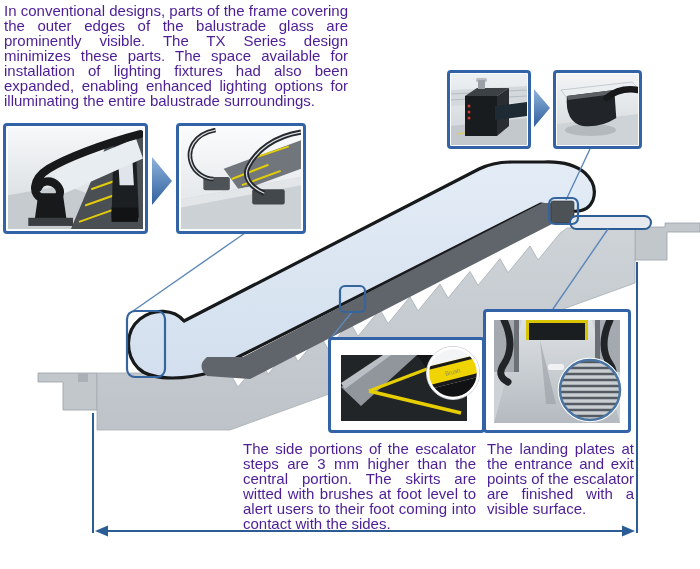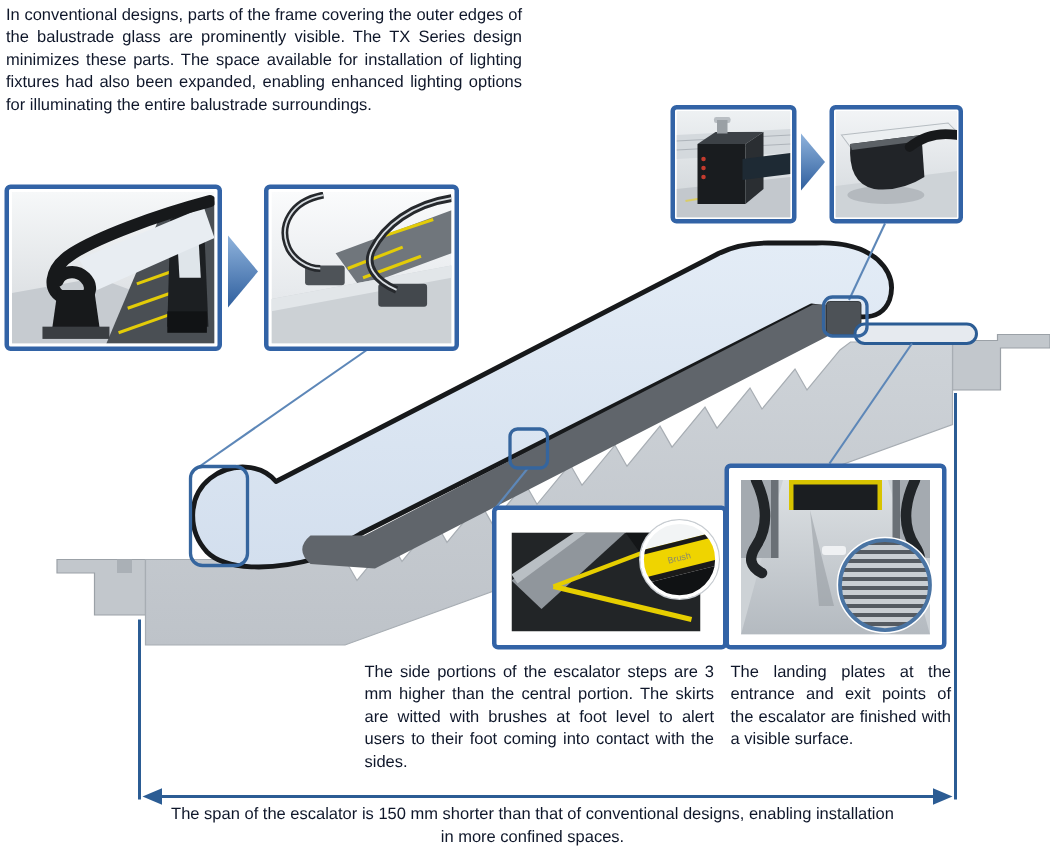--- a/index.html
+++ b/index.html
@@ -1,18 +1,18 @@
 <!DOCTYPE html>
 <html><head>
 <meta charset="utf-8">
 <style>
   html,body{margin:0;padding:0;background:#fff;}
   .page{position:relative;width:700px;height:569px;background:#ffffff;overflow:hidden;
         font-family:"Liberation Sans",sans-serif;}
-  .note{position:absolute;font-size:11px;line-height:15px;color:#0f172a;text-align:justify;}
+  .note{position:absolute;font-size:15px;line-height:15px;color:#4c1d95;text-align:justify;}
   .note.center{text-align:center;}
   .stage{position:absolute;left:0;top:0;}
   .callout{position:absolute;background:#fff;border:3px solid #3263a6;border-radius:4px;
            box-sizing:border-box;}
   .arrow{position:absolute;}
   svg{display:block;}
 </style>
 </head>
 <body>
 
@@ -69,21 +69,20 @@
     <polygon points="635,531 622,525.5 622,536.5" fill="#2b5c94"></polygon>
   </svg>
 
   <div class="note" style="left:4px;top:3px;width:344px;">In conventional designs, parts of the frame covering the outer edges of the balustrade glass are prominently visible. The TX Series design minimizes these parts. The space available for installation of lighting fixtures had also been expanded, enabling enhanced lighting options for illuminating the entire balustrade surroundings.</div>
 
 
   <div class="note" style="left:243px;top:441px;width:233px;">The side portions of the escalator steps are 3 mm higher than the central portion. The skirts are witted with brushes at foot level to alert users to their foot coming into contact with the sides.</div>
 
   <div class="note" style="left:487px;top:441px;width:147px;">The landing plates at the entrance and exit points of the escalator are finished with a visible surface.</div>
 
-  <div class="note center" style="left:110px;top:536px;width:490px;">The span of the escalator is 150 mm shorter than that of conventional designs, enabling installation in more confined spaces.</div>
 
   <div class="callout" style="left:3px;top:123px;width:145px;height:111px;padding:2px;">
     <svg width="135" height="101" viewBox="0 0 133 99" preserveAspectRatio="none">
       <defs>
         <linearGradient id="gL1" x1="0" y1="0" x2="0" y2="1">
           <stop offset="0" stop-color="#f6f8f9"></stop>
             <stop offset="1" stop-color="#d3d7db"></stop>
         </linearGradient>
       </defs>
       <rect width="133" height="99" fill="url(#gL1)"></rect>

